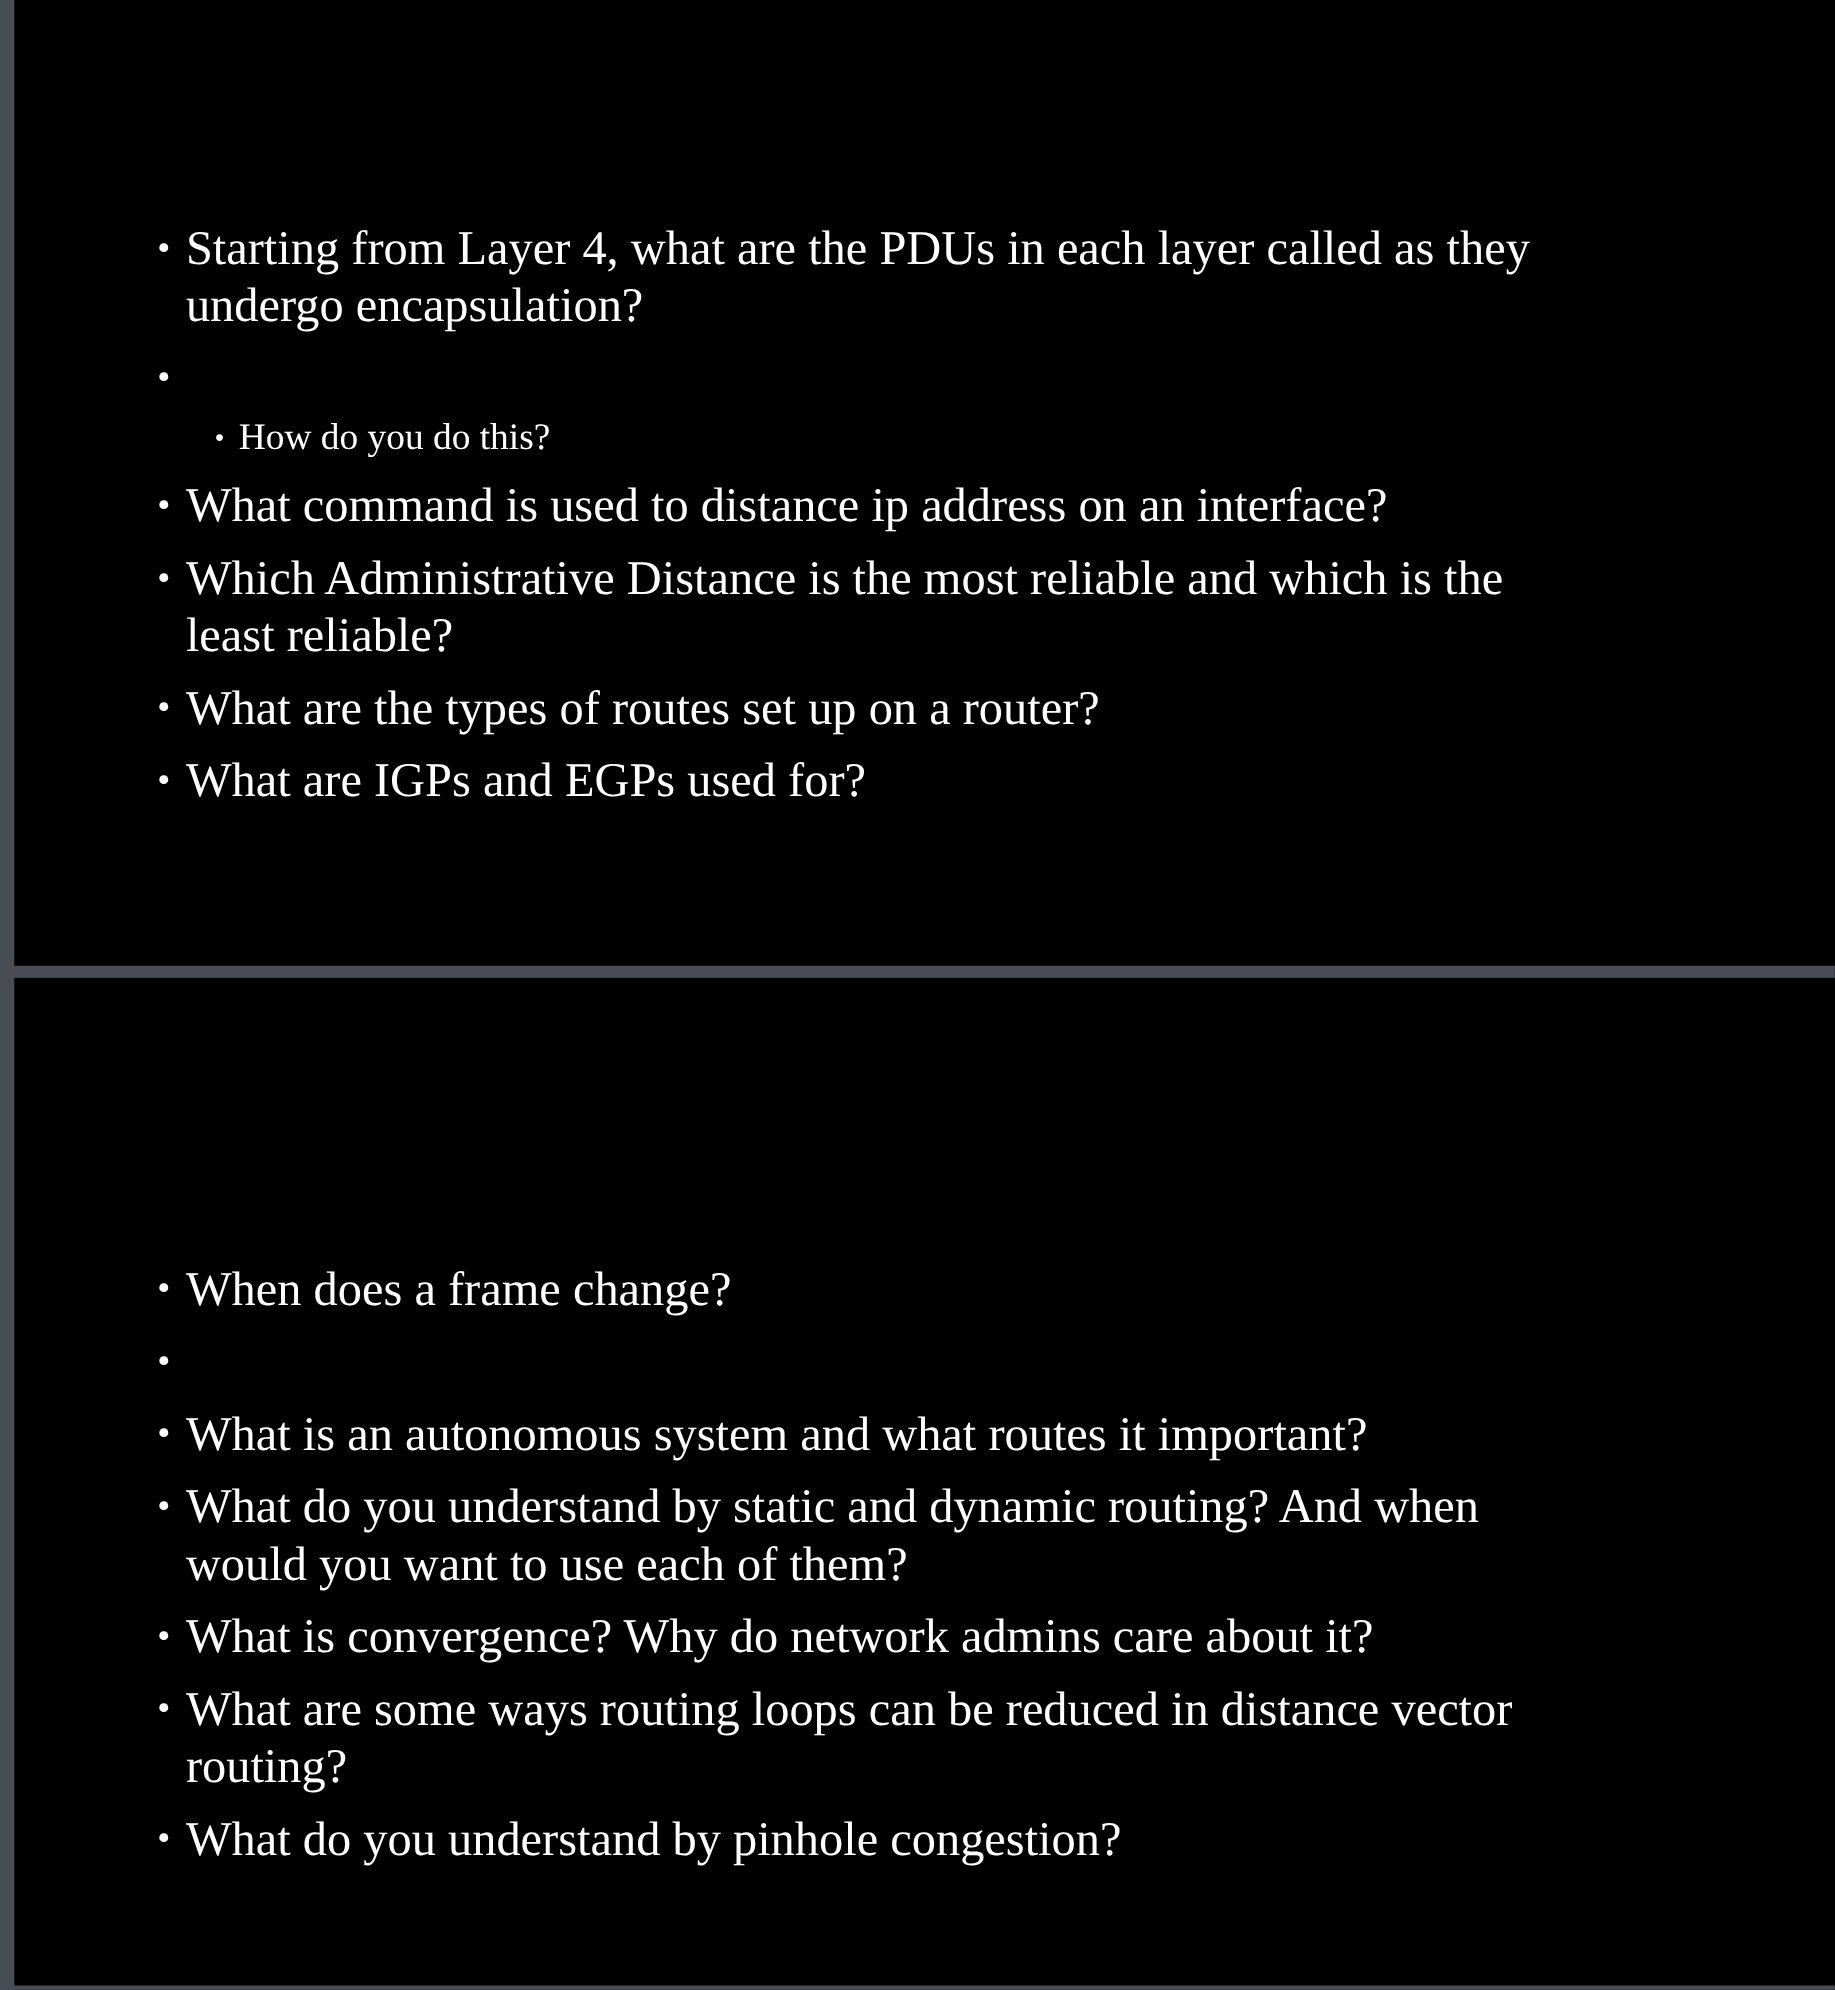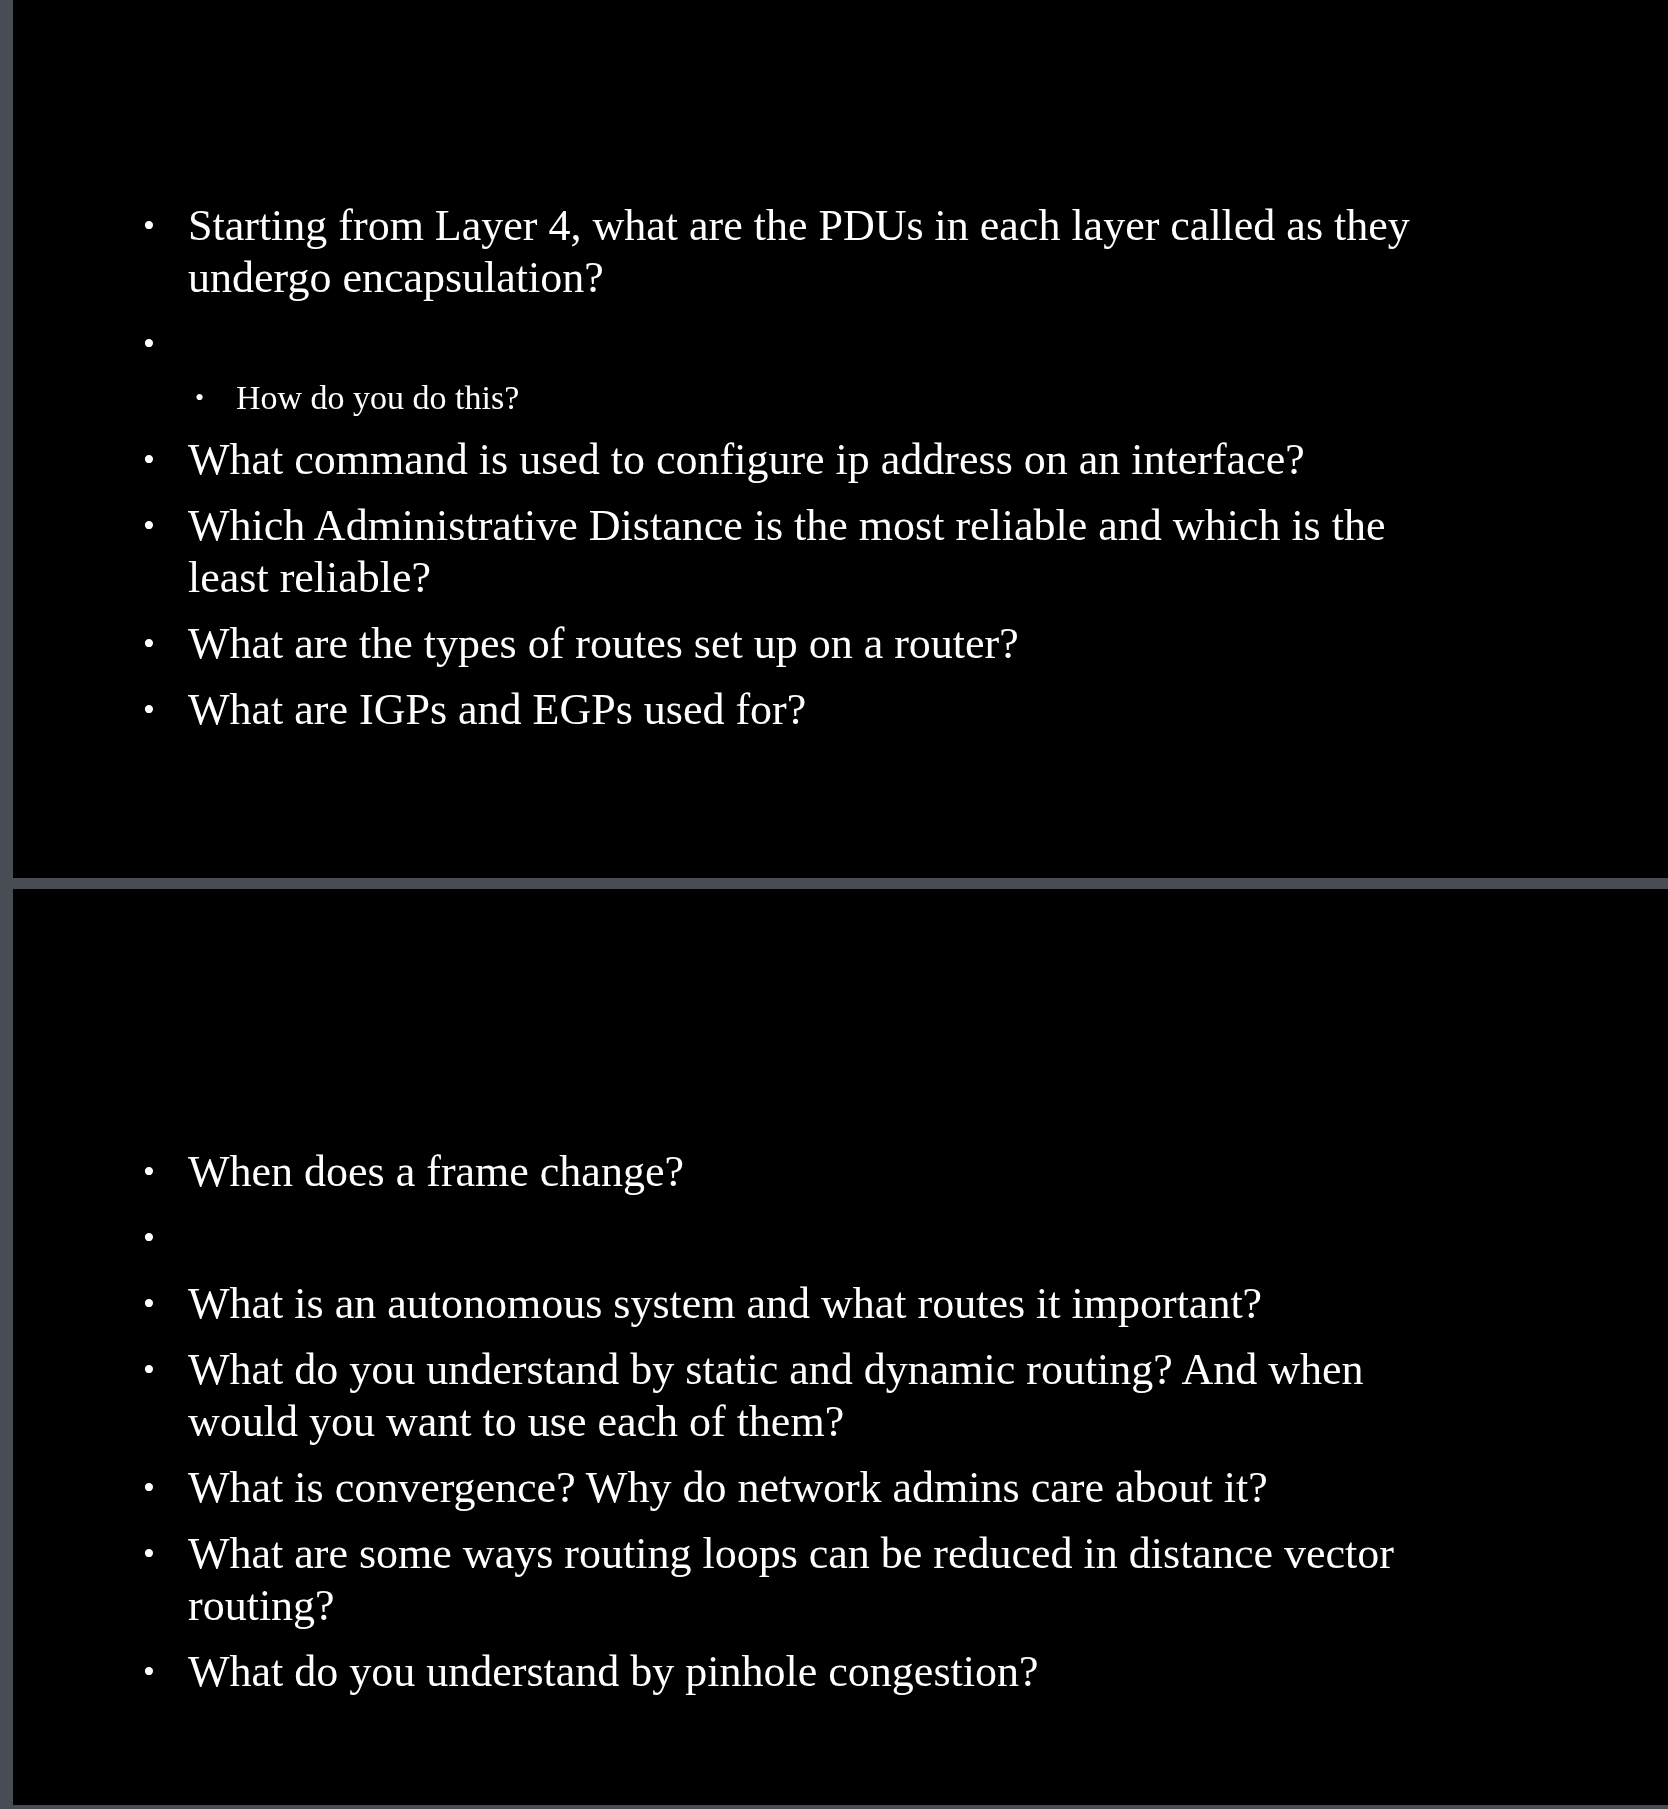--- a/index.html
+++ b/index.html
@@ -70,21 +70,20 @@
   .bullet-marker {
     flex: none;
     width: 26px;
     font-size: 34px;
     line-height: 52px;
     color: #ffffff;
   }
   .bullet-text {
     white-space: pre-wrap;
     letter-spacing: 0px;
-    margin-left: 19px;
   }
   .sub-list {
     margin-top: 6px;
     padding-left: 52px;
   }
   .sub-list .bullet-item {
     font-size: 34px;
     line-height: 44px;
   }
   .sub-list .bullet-marker {
@@ -116,21 +115,21 @@
       <div class="sub-list">
         <div class="bullet-item">
           <span class="bullet-marker">•</span>
           <span class="bullet-text">How do you do this?</span>
         </div>
       </div>
     </div>
 
     <div class="bullet-item">
       <span class="bullet-marker">•</span>
-      <span class="bullet-text">What command is used to configure ip address on an interface?</span>
+      <span class="bullet-text">What command is used to distance ip address on an interface?</span>
     </div>
 
     <div class="bullet-item">
       <span class="bullet-marker">•</span>
       <span class="bullet-text">Which Administrative Distance is the most reliable and which is the
 least reliable?</span>
     </div>
 
     <div class="bullet-item">
       <span class="bullet-marker">•</span>

